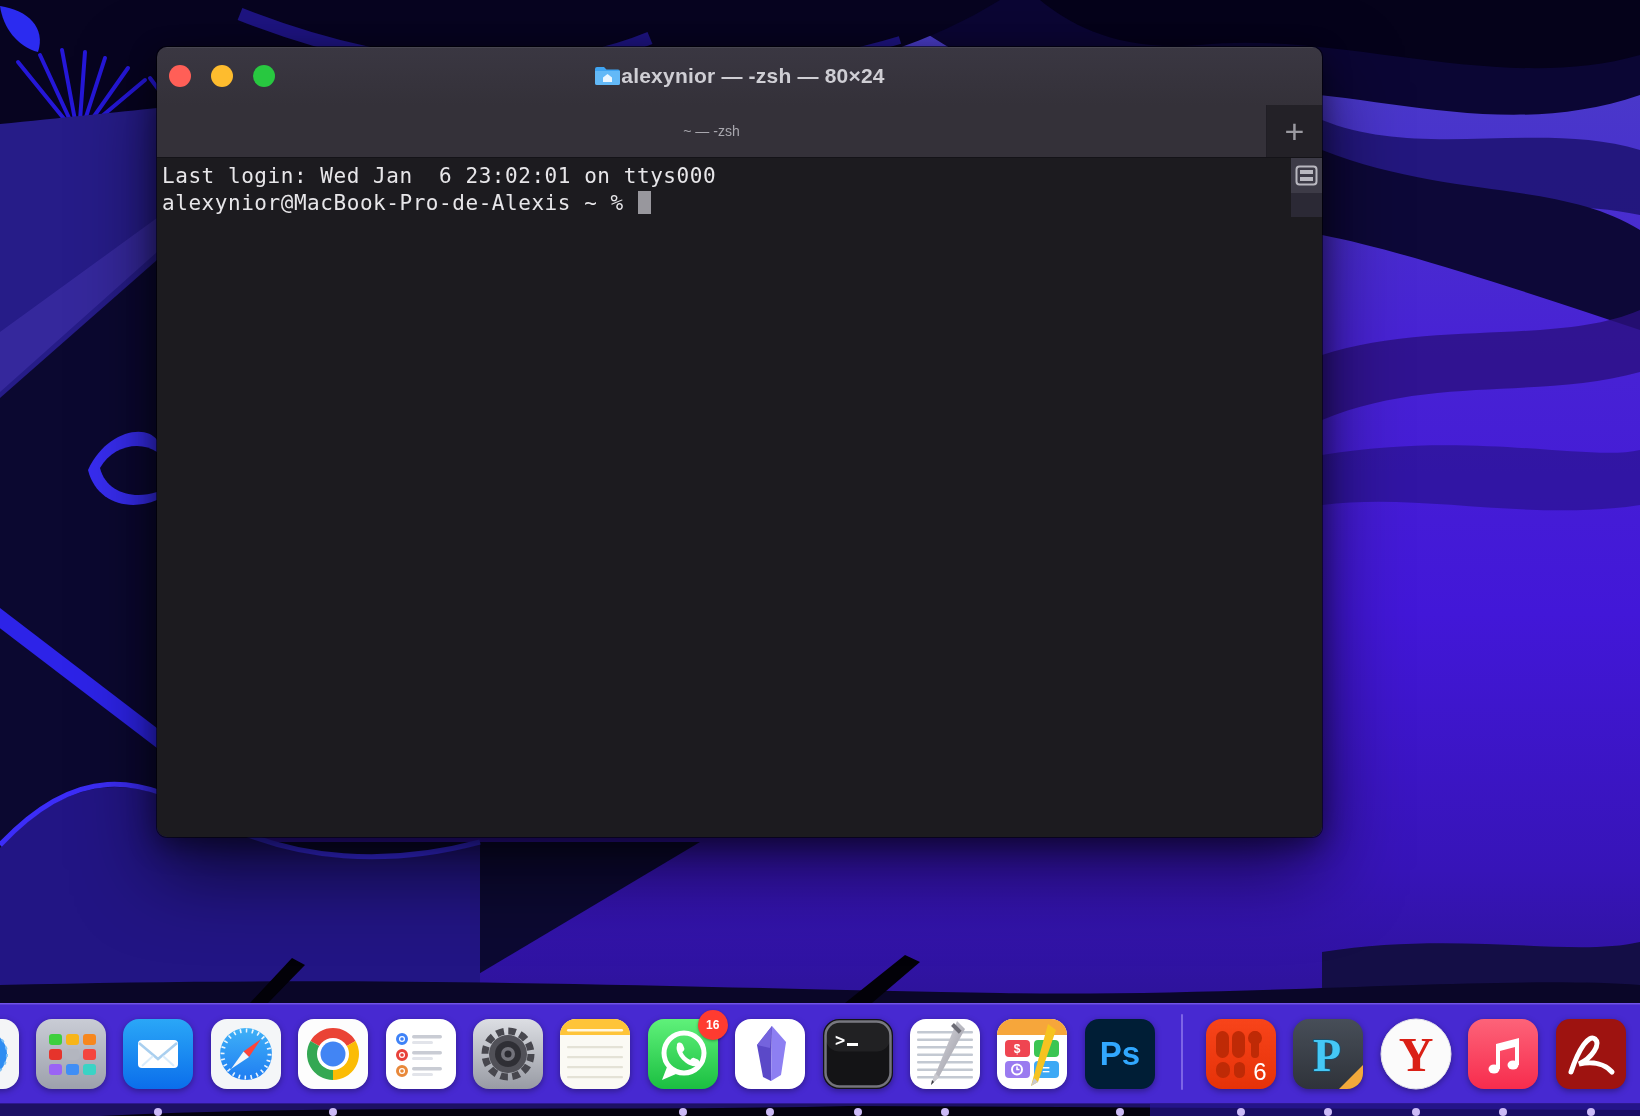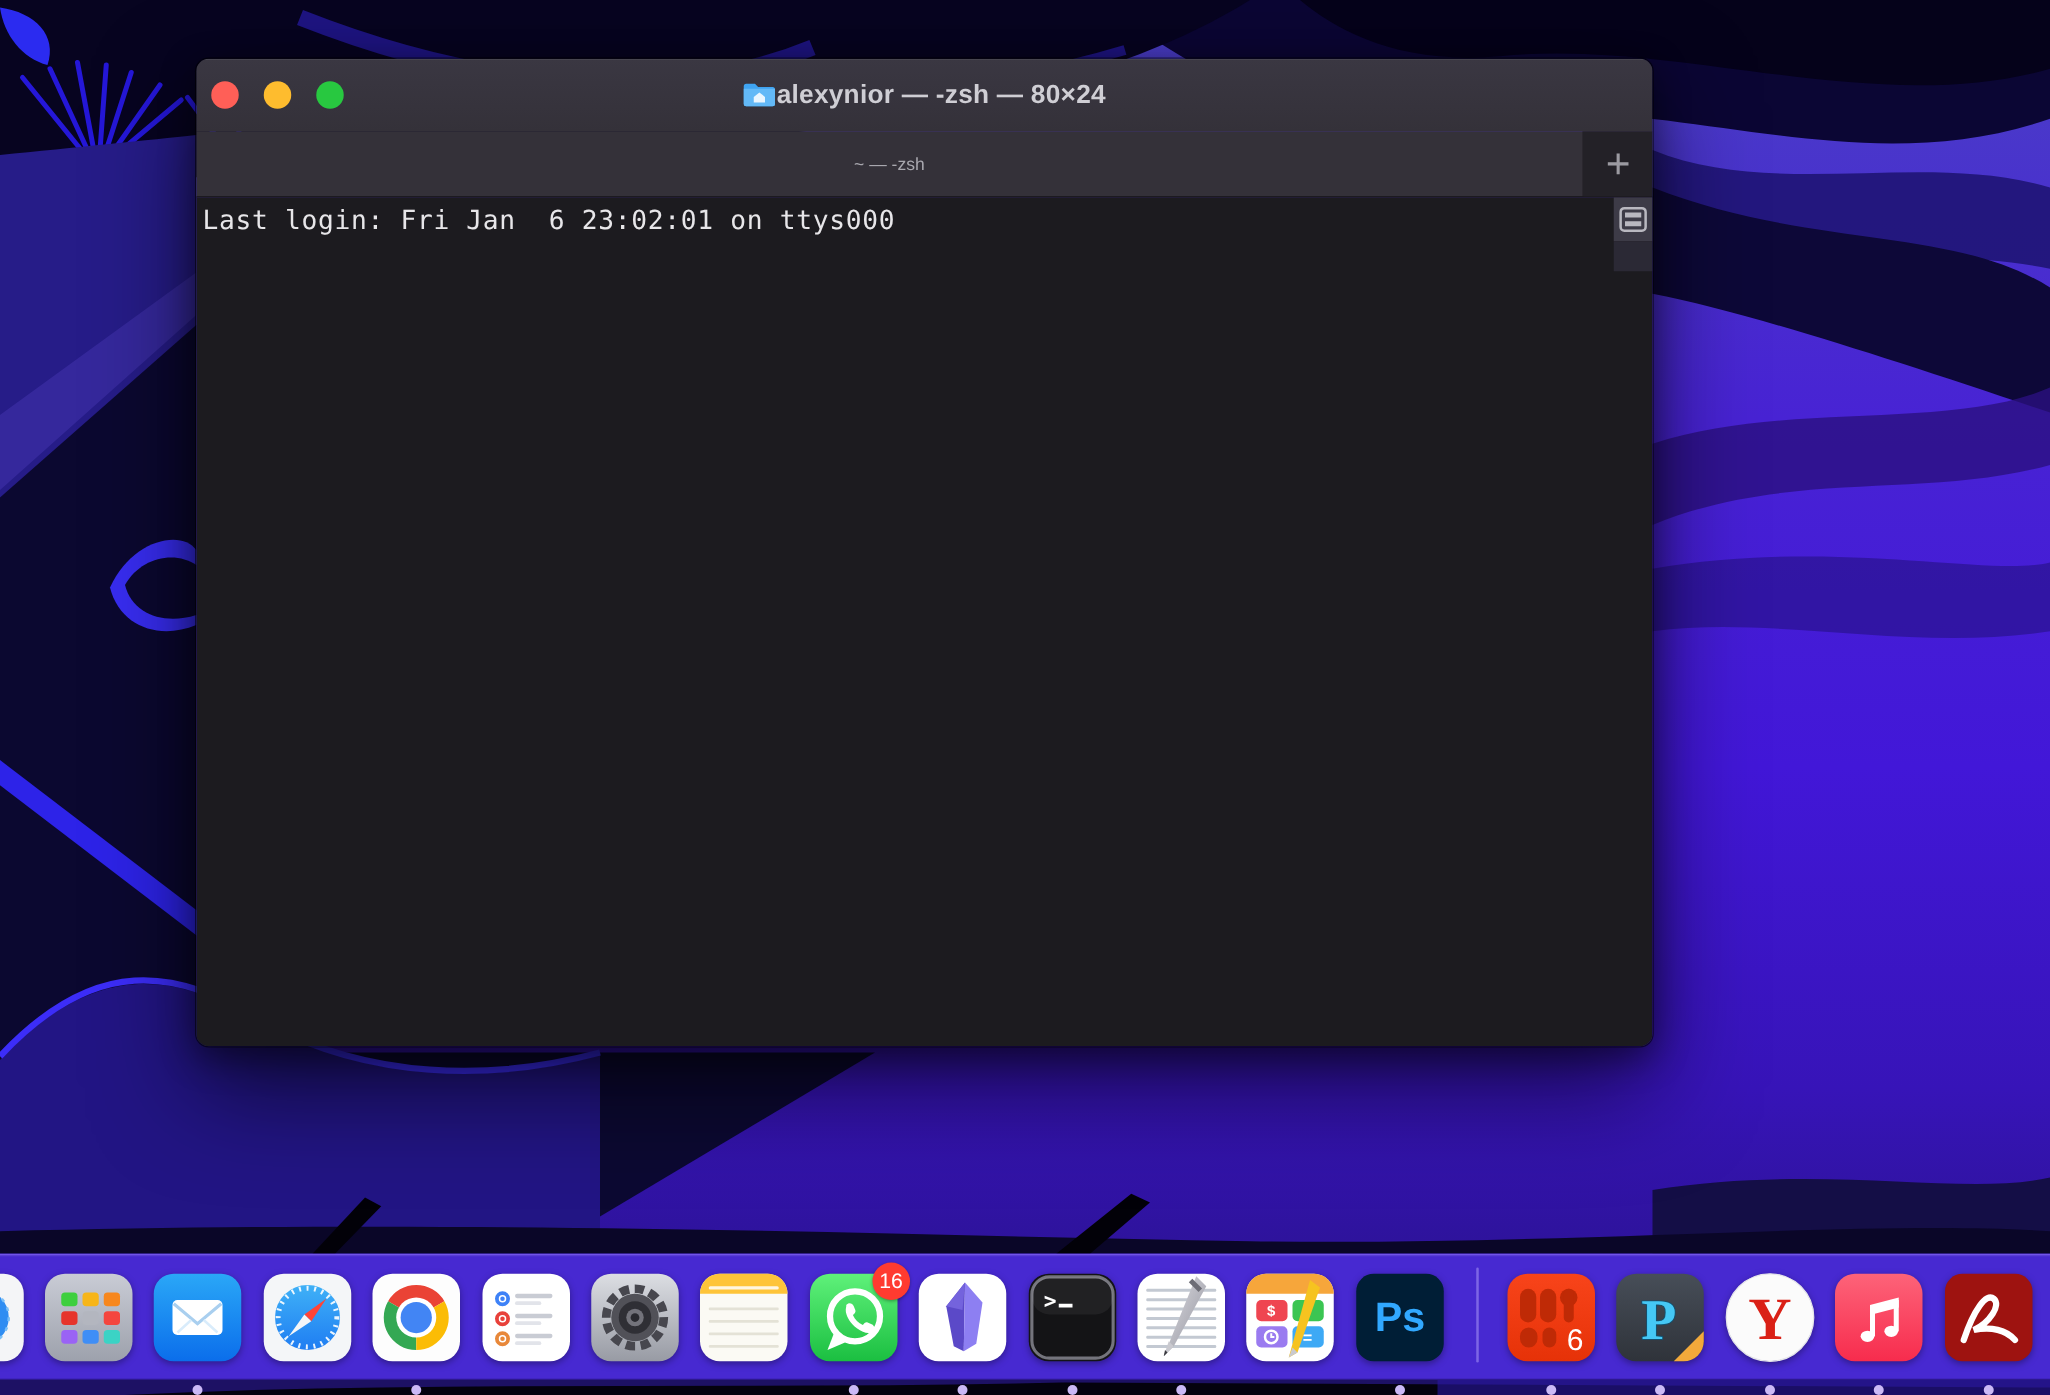--- a/index.html
+++ b/index.html
@@ -44,21 +44,21 @@
   .dock-panel{position:absolute;left:0;top:1003px;width:1640px;height:100px;z-index:6;
               background:rgba(73,42,212,.95);
               border-top:1px solid rgba(148,117,255,.55);
               box-shadow:inset 0 1px 0 rgba(255,255,255,.10), inset 0 -1px 0 rgba(20,8,80,.5);}
   .dock-item{position:absolute;top:14px;width:72px;height:72px;}
   .dock-item svg{display:block;filter:drop-shadow(0 2px 3px rgba(0,0,0,.35));}
   .dock-sep{position:absolute;top:10px;width:2px;height:76px;background:rgba(190,175,255,.45);border-radius:1px;}
   .run-dot{position:absolute;left:50%;margin-left:-4px;top:90px;width:8px;height:8px;border-radius:50%;
            background:#cbb9f6;}
   .badge{position:absolute;top:-8px;right:-9px;min-width:30px;height:30px;border-radius:15px;
-         background:#ff3b30;color:#fff;font-size:17px;font-weight:normal;
+         background:#ff3b30;color:#fff;font-size:12px;font-weight:bold;
          display:flex;align-items:center;justify-content:center;box-shadow:0 1px 3px rgba(0,0,0,.35);}
 </style>
 </head>
 <body>
 
 <svg class="wallpaper" width="1640" height="1116" viewBox="0 0 1640 1116" preserveAspectRatio="none">
   <defs>
     <linearGradient id="sky" x1="0" y1="0" x2="0" y2="1">
       <stop offset="0" stop-color="#4a40c6"></stop>
       <stop offset=".30" stop-color="#4823d4"></stop>
@@ -137,21 +137,22 @@
 
   <div class="tabbar">
     <div class="tab">
       <span class="tab-title">~ — -zsh</span>
     </div>
     <div class="newtab-btn">+</div>
   </div>
 
   <div class="t-content">
     <div id="term-body">
-        <div class="term-line">Last login: Fri Jan  6 23:02:01 on ttys000</div>
+        <div class="term-line">Last login: Wed Jan  6 23:02:01 on ttys000</div>
+        <div class="term-line">alexynior@MacBook-Pro-de-Alexis ~ % <span class="term-cursor"></span></div>
       </div>
     <div class="split-btn">
       <svg width="23" height="21" viewBox="0 0 23 21">
         <rect x="1.5" y="1.5" width="20" height="18" rx="3" fill="none" stroke="#b9b8c0" stroke-width="2"></rect>
         <rect x="5" y="5" width="13" height="4" fill="#b9b8c0"></rect>
         <rect x="5" y="12" width="13" height="4" fill="#b9b8c0"></rect>
       </svg>
     </div>
     <div class="scroll-strip"></div>
   </div>

